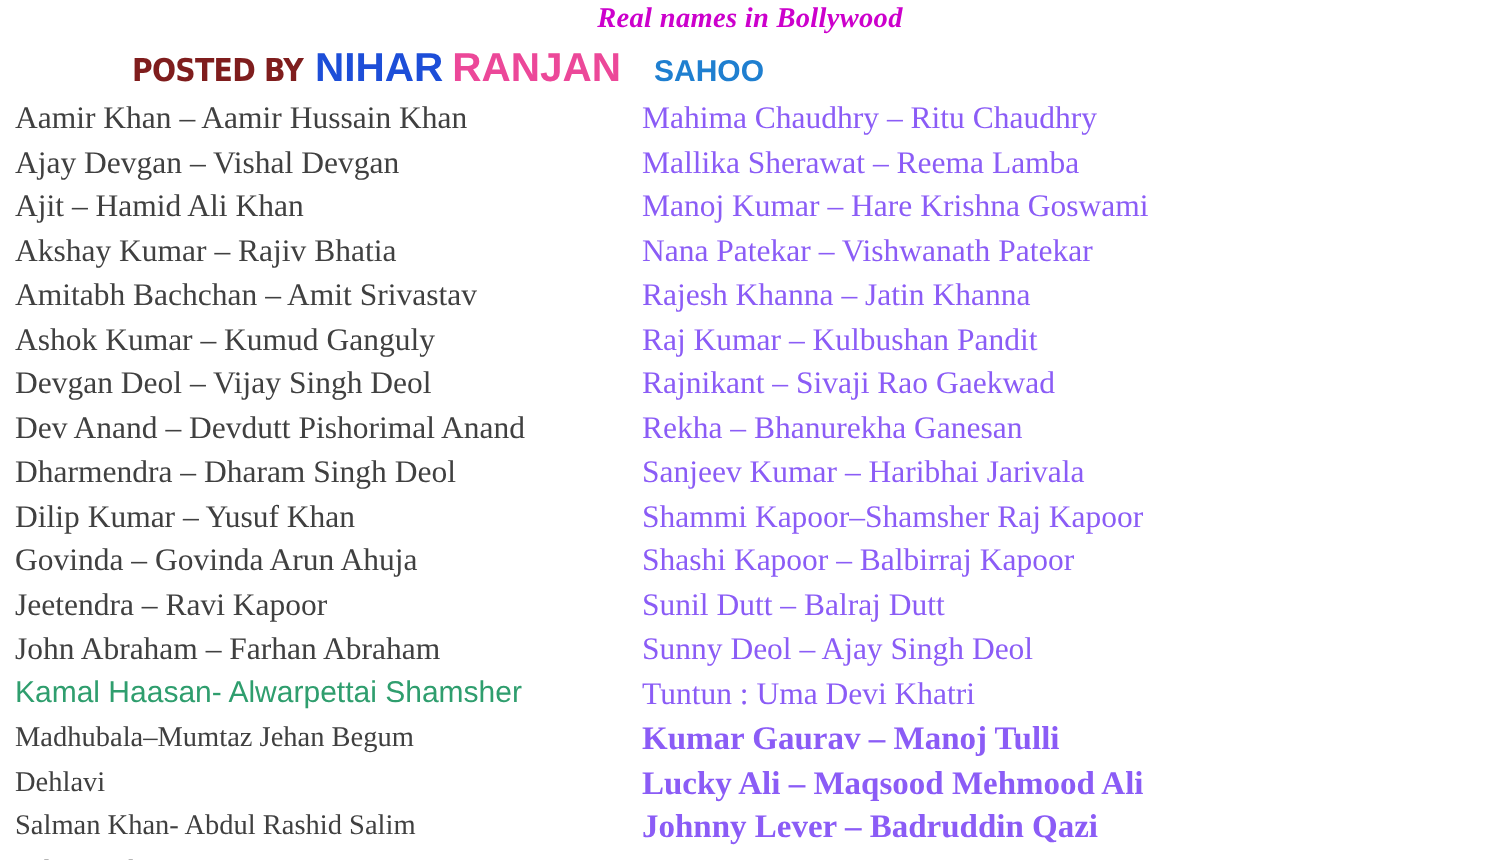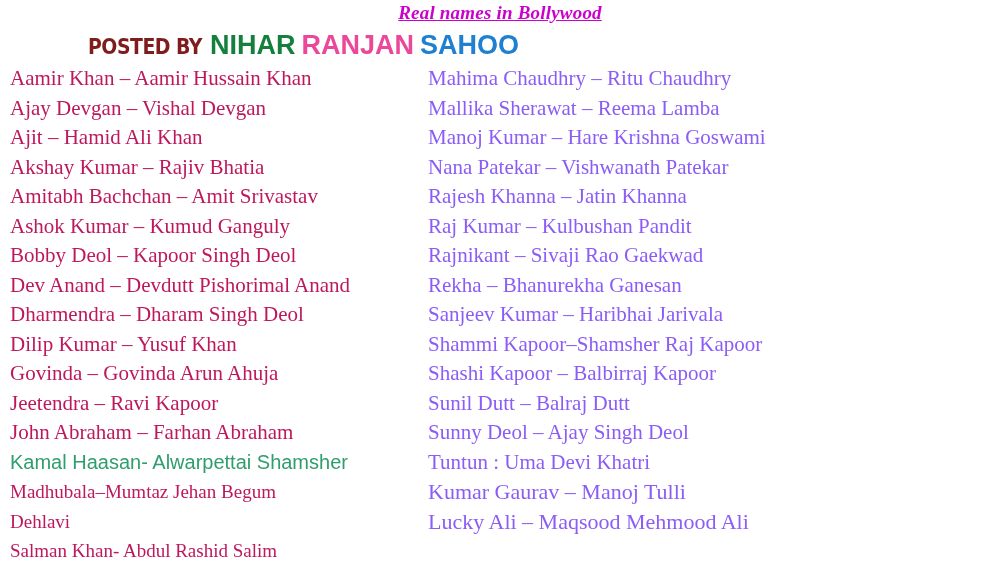--- a/index.html
+++ b/index.html
@@ -23,21 +23,20 @@
     position: absolute;
     top: 2px;
     left: 0;
     width: 1000px;
     text-align: center;
     font-family: "Liberation Serif", serif;
     font-style: italic;
     font-weight: bold;
     font-size: 19px;
     color: #cc00cc;
-    text-decoration: underline;
     letter-spacing: 0.2px;
   }
   .byline {
     position: absolute;
     top: 30px;
     left: 88px;
     white-space: nowrap;
   }
   .byline .posted {
     font-family: "DejaVu Sans", sans-serif;
@@ -45,61 +44,61 @@
     font-size: 21px;
     color: #7f1d1d;
     letter-spacing: -0.5px;
     font-stretch: condensed;
     vertical-align: baseline;
   }
   .byline .n1 {
     font-family: "Liberation Sans", sans-serif;
     font-weight: bold;
     font-size: 27px;
-    color: #15803d;
+    color: #1d4ed8;
     margin-left: 8px;
   }
   .byline .n2 {
     font-family: "Liberation Sans", sans-serif;
     font-weight: bold;
     font-size: 27px;
     color: #ec4899;
     margin-left: 6px;
   }
   .byline .n3 {
     font-family: "Liberation Sans", sans-serif;
     font-weight: bold;
-    font-size: 27px;
+    font-size: 20px;
     color: #1f7fd0;
-    margin-left: 6px;
+    margin-left: 22px;
   }
 
   .col {
     position: absolute;
     top: 64px;
   }
   .col-left { left: 10px; width: 420px; }
   .col-right { left: 428px; width: 560px; }
 
   .entry {
-    color: #be185d;
+    color: #404040;
     font-family: "Liberation Serif", serif;
     font-size: 21px;
     line-height: 29.5px;
     white-space: nowrap;
   }
   .col-right .entry {
     color: #8b5cf6;
   }
 
   
   .e-serif { font-family: "Liberation Serif", serif; font-size: 21px; }
   .e-sans-green { font-family: "Liberation Sans", sans-serif; font-size: 20px; color: #2f9e6e; }
   .e-serif-small { font-family: "Liberation Serif", serif; font-size: 19px; }
-  .e-bold-teal { font-family: "Liberation Serif", serif; font-weight: normal; font-size: 22px; color: #1b6f8c; }
+  .e-bold-teal { font-family: "Liberation Serif", serif; font-weight: bold; font-size: 22px; color: #1b6f8c; }
   .e-right-plain { font-family: "Liberation Serif", serif; font-size: 21px; color: #2e7d6b; }
 
   .wrap-line {
     display: block;
     white-space: nowrap;
   }
 </style>
 </head>
 <body>
 
@@ -111,21 +110,21 @@
     <span class="posted">POSTED BY</span><span class="n1">NIHAR</span><span class="n2">RANJAN</span><span class="n3">SAHOO</span>
   </div>
 
   <div class="col col-left">
     <div class="entry e-serif">Aamir Khan – Aamir Hussain Khan</div>
     <div class="entry e-serif">Ajay Devgan – Vishal Devgan</div>
     <div class="entry e-serif">Ajit – Hamid Ali Khan</div>
     <div class="entry e-serif">Akshay Kumar – Rajiv Bhatia</div>
     <div class="entry e-serif">Amitabh Bachchan – Amit Srivastav</div>
     <div class="entry e-serif">Ashok Kumar – Kumud Ganguly</div>
-    <div class="entry e-serif">Bobby Deol – Kapoor Singh Deol</div>
+    <div class="entry e-serif">Devgan Deol – Vijay Singh Deol</div>
     <div class="entry e-serif">Dev Anand – Devdutt Pishorimal Anand</div>
     <div class="entry e-serif">Dharmendra – Dharam Singh Deol</div>
     <div class="entry e-serif">Dilip Kumar – Yusuf Khan</div>
     <div class="entry e-serif">Govinda – Govinda Arun Ahuja</div>
     <div class="entry e-serif">Jeetendra – Ravi Kapoor</div>
     <div class="entry e-serif">John Abraham – Farhan Abraham</div>
     <div class="entry e-sans-green">Kamal Haasan- Alwarpettai Shamsher</div>
     <div class="entry e-serif-small">Madhubala–Mumtaz Jehan Begum</div>
     <div class="entry e-serif-small wrap-line">Dehlavi</div>
     <div class="entry e-serif-small">Salman Khan- Abdul Rashid Salim</div>
@@ -142,15 +141,16 @@
     <div class="entry e-right-plain">Rajnikant – Sivaji Rao Gaekwad</div>
     <div class="entry e-right-plain">Rekha – Bhanurekha Ganesan</div>
     <div class="entry e-right-plain">Sanjeev Kumar – Haribhai Jarivala</div>
     <div class="entry e-right-plain">Shammi Kapoor–Shamsher Raj Kapoor</div>
     <div class="entry e-right-plain">Shashi Kapoor – Balbirraj Kapoor</div>
     <div class="entry e-right-plain">Sunil Dutt – Balraj Dutt</div>
     <div class="entry e-right-plain">Sunny Deol – Ajay Singh Deol</div>
     <div class="entry e-right-plain">Tuntun : Uma Devi Khatri</div>
     <div class="entry e-bold-teal">Kumar Gaurav – Manoj Tulli</div>
     <div class="entry e-bold-teal">Lucky Ali – Maqsood Mehmood Ali</div>
+    <div class="entry e-bold-teal">Johnny Lever – Badruddin Qazi</div>
   </div>
 
 </div>
 
 </body></html>

